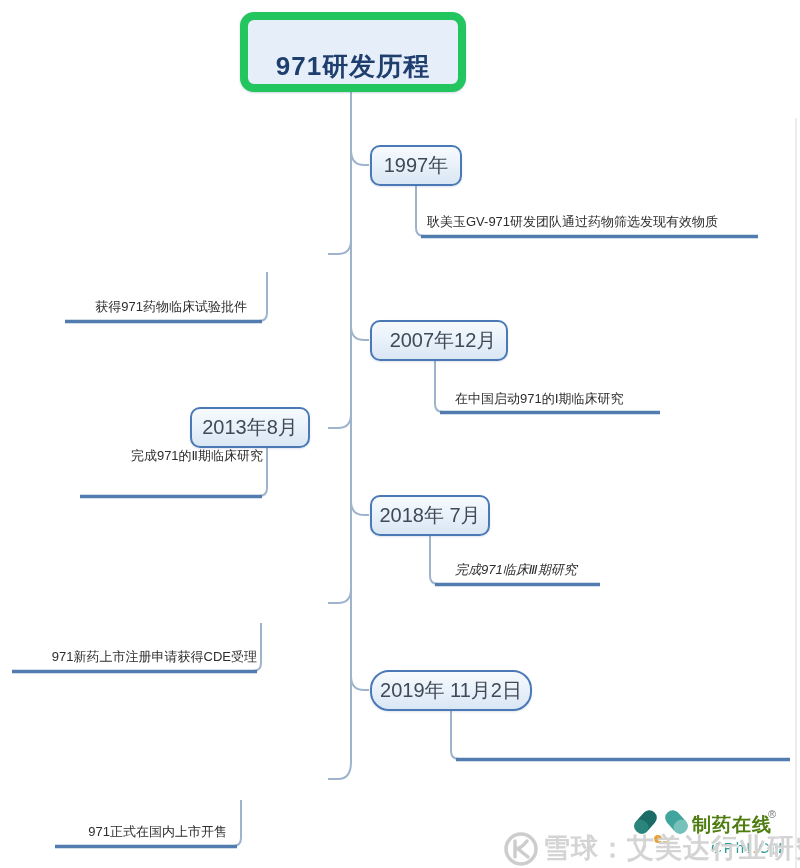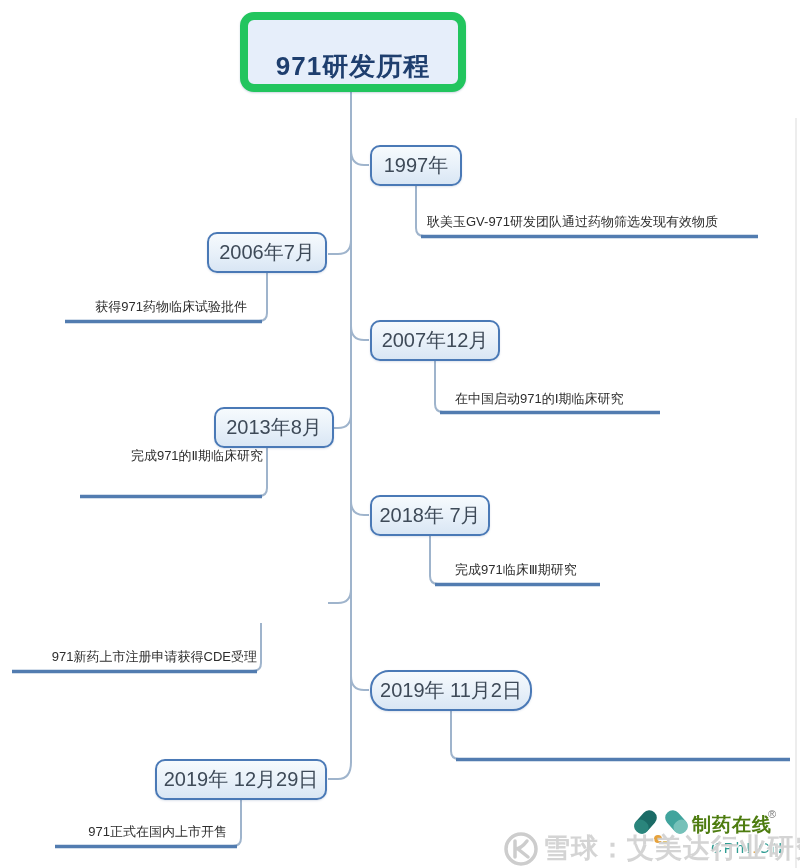--- a/index.html
+++ b/index.html
@@ -76,44 +76,38 @@
     <path d="M55 846.5 H237" stroke="#527cb0" stroke-width="3.5" fill="none"></path>
   </svg>
 
   <div class="title-box">
     <span>971研发历程</span>
   </div>
 
   <div class="node" style="left:370px;top:145px;width:88px;">
       <span>1997年</span>
     </div>
-  <div class="node" style="left:207px;top:232px;width:116px;">
-      <span>2006年7月</span>
-    </div>
-  <div class="node" style="left:370px;top:320px;width:126px;">
+  <div class="node" style="left:370px;top:320px;width:126px;padding-left:8px;">
       <span>2007年12月</span>
     </div>
-  <div class="node" style="left:214px;top:407px;width:116px;">
+  <div class="node" style="left:190px;top:407px;width:116px;">
       <span>2013年8月</span>
     </div>
   <div class="node" style="left:370px;top:495px;width:116px;">
       <span>2018年 7月</span>
     </div>
   <div class="node" style="left:370px;top:670px;width:158px;border-radius:19px;">
       <span>2019年 11月2日</span>
     </div>
-  <div class="node" style="left:155px;top:759px;width:168px;">
-      <span>2019年 12月29日</span>
-    </div>
 
   <div class="lbl" style="left:427px;top:215px;">耿美玉GV-971研发团队通过药物筛选发现有效物质</div>
   <div class="lbl" style="right:553px;top:300px;">获得971药物临床试验批件</div>
   <div class="lbl" style="left:455px;top:392px;">在中国启动971的Ⅰ期临床研究</div>
   <div class="lbl" style="right:537px;top:449px;text-align:right;">完成971的Ⅱ期临床研究</div>
-  <div class="lbl" style="left:455px;top:563px;">完成971临床Ⅲ期研究</div>
+  <div class="lbl" style="left:455px;top:563px;font-style:italic;">完成971临床Ⅲ期研究</div>
   <div class="lbl" style="right:543px;top:650px;">971新药上市注册申请获得CDE受理</div>
   <div class="lbl" style="right:573px;top:825px;">971正式在国内上市开售</div>
 
   <div class="edge-line"></div>
 
   <svg class="icon-abs" style="left:634px;top:806px;" width="54" height="42" viewBox="0 0 54 42">
     <g transform="rotate(42 14 14)">
       <rect x="6" y="4" width="15" height="26" rx="7.5" fill="#1b6b66"></rect>
       <rect x="6" y="17" width="15" height="13" rx="6.5" fill="#2d8a80" opacity="0.85"></rect>
     </g>

